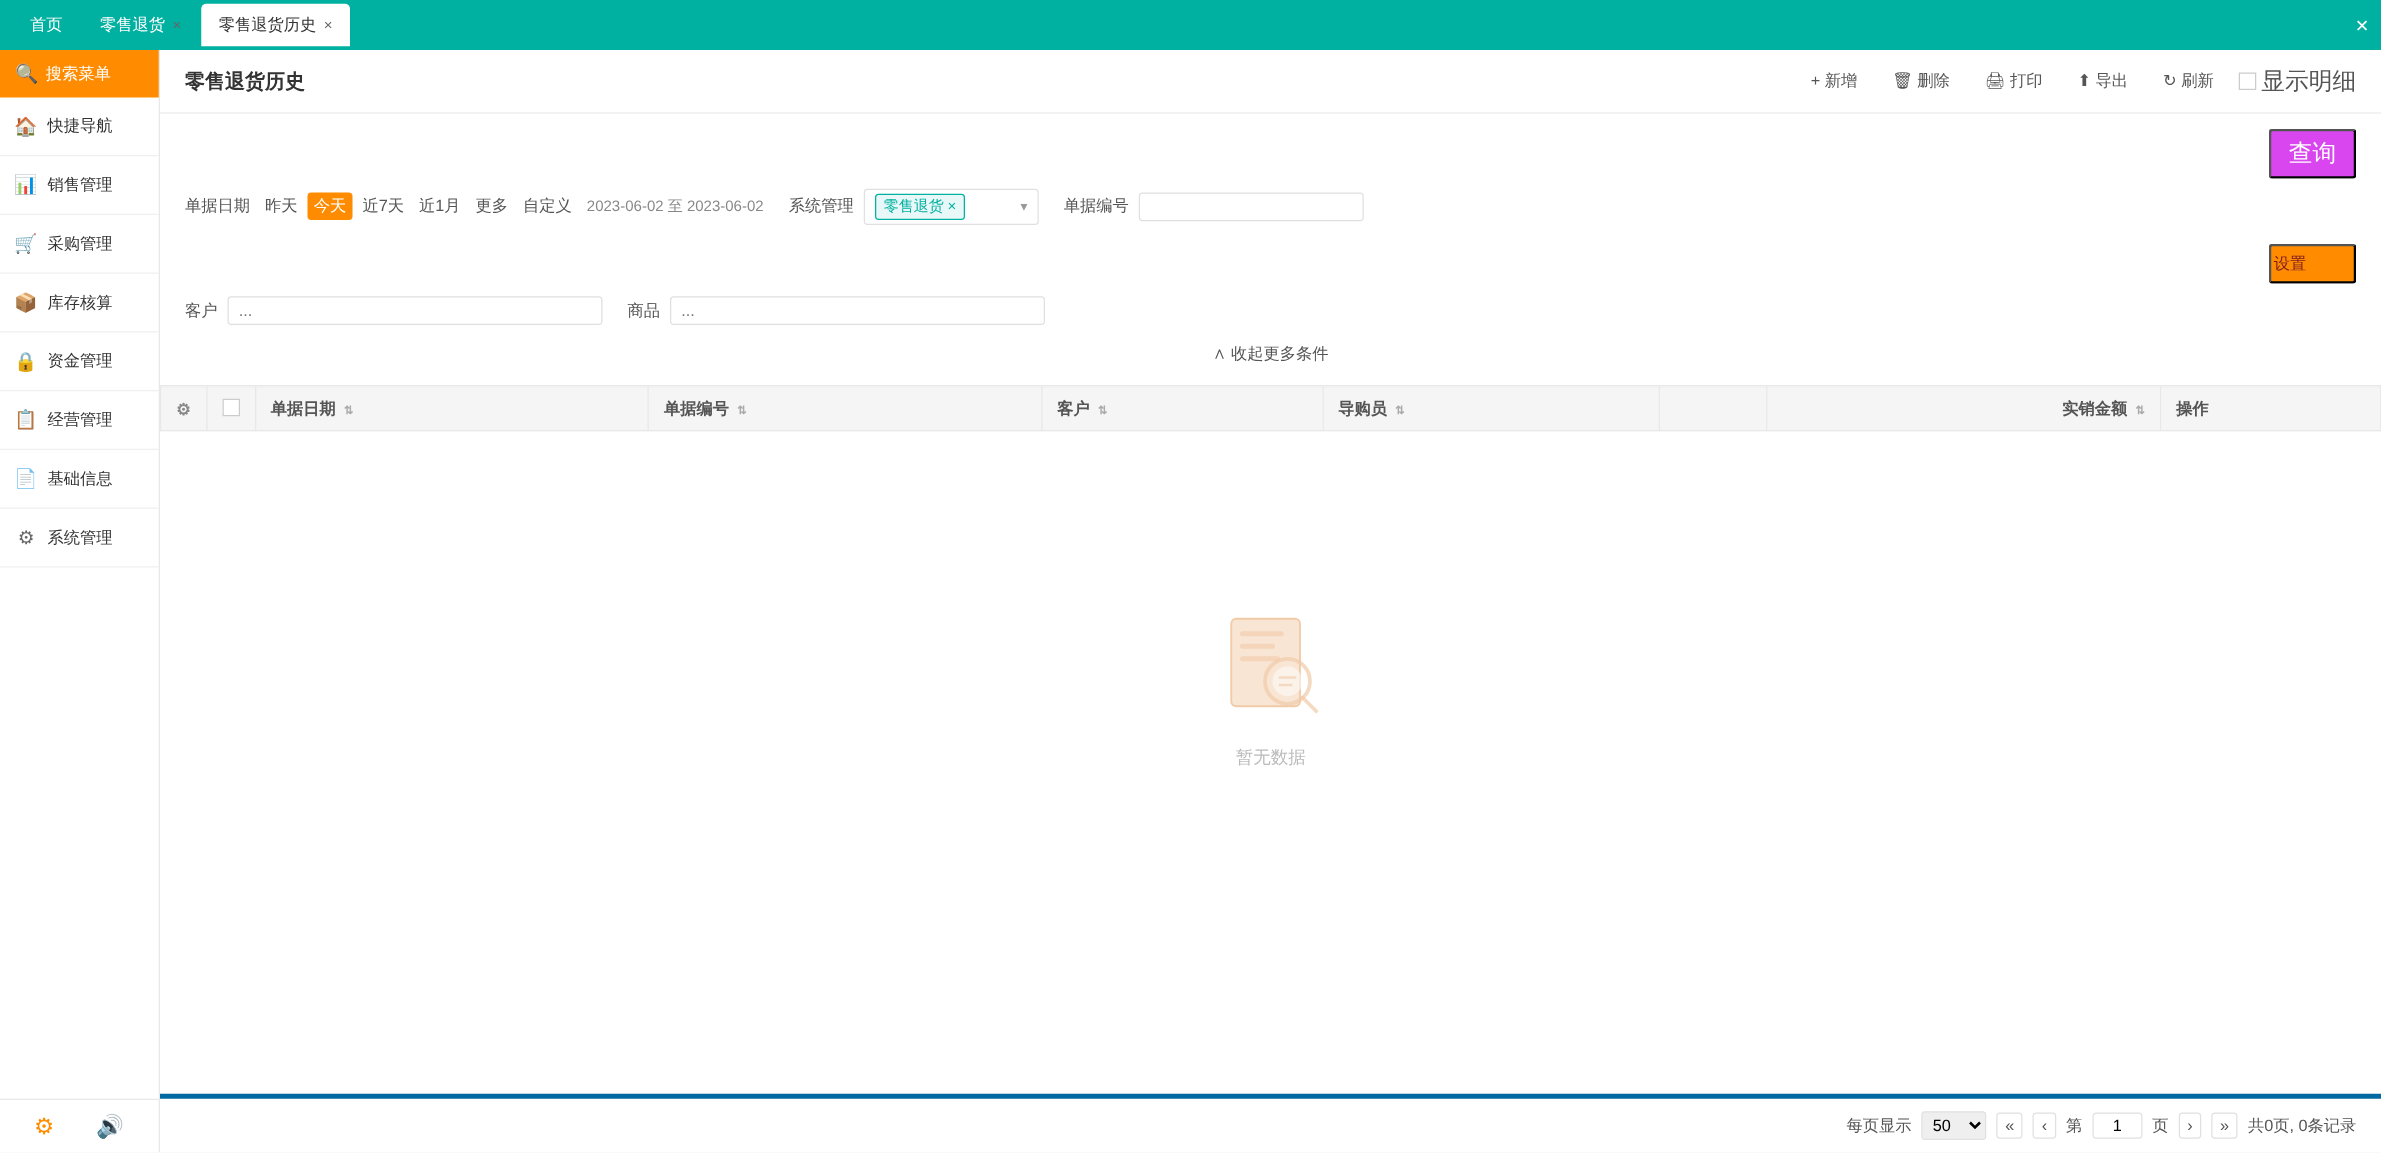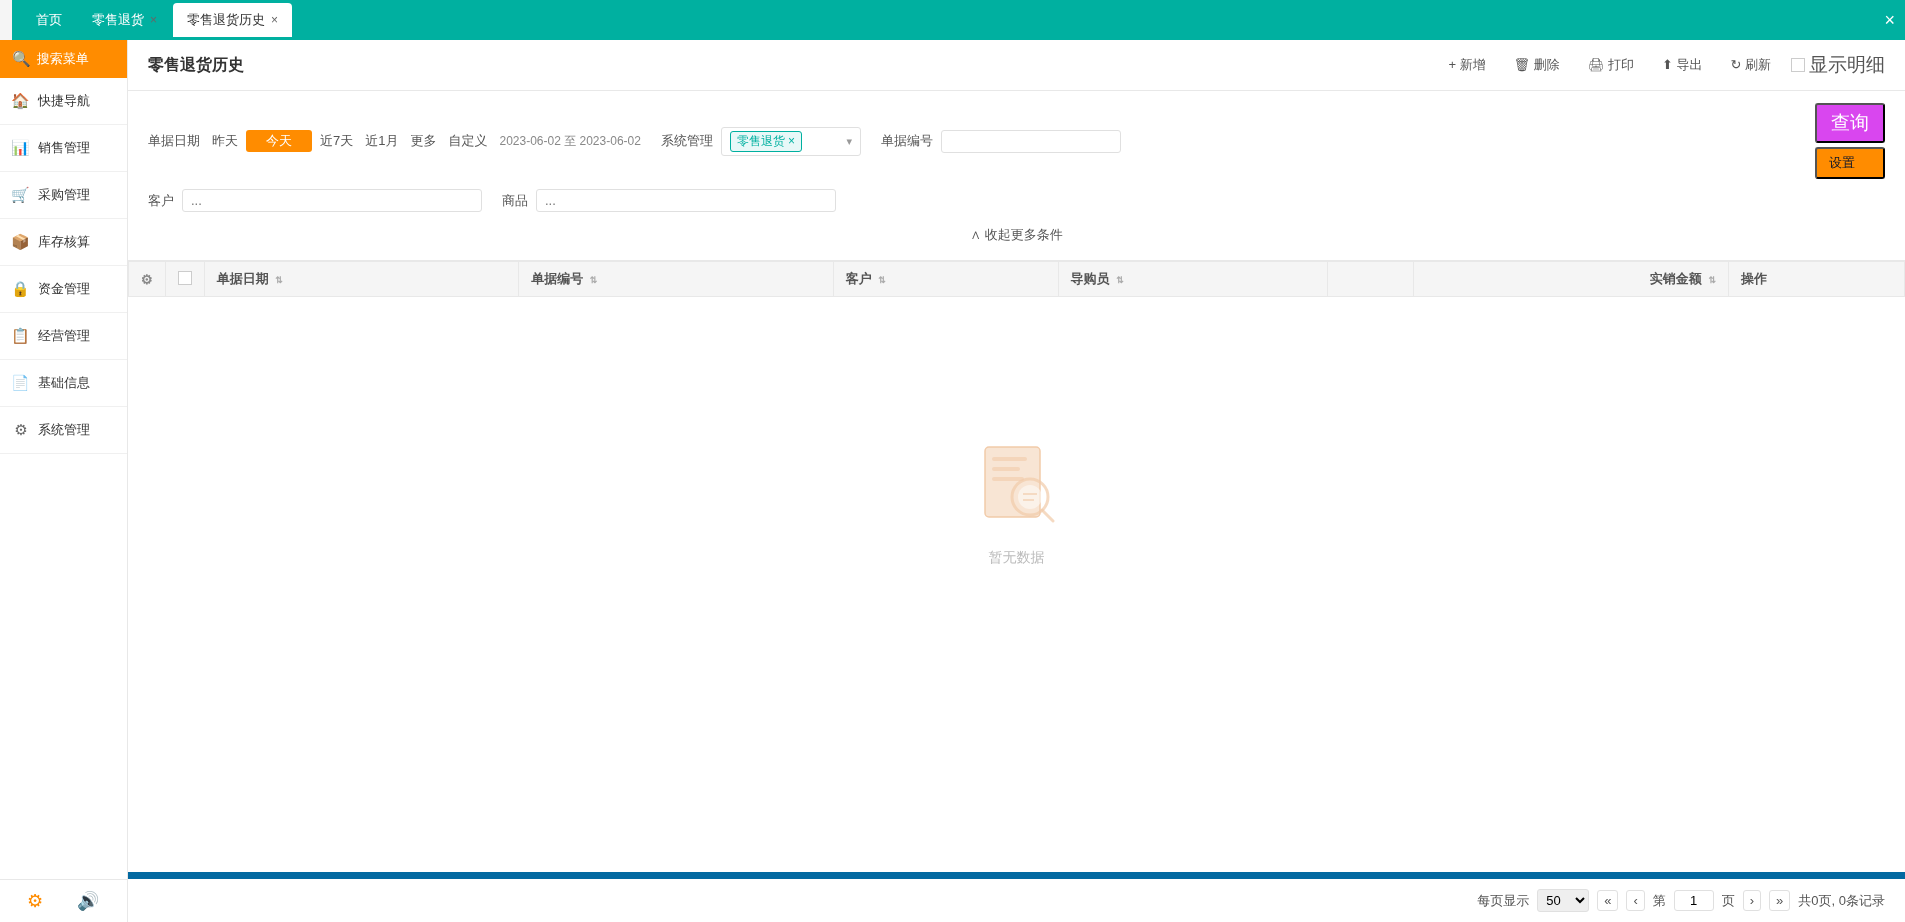--- a/index.html
+++ b/index.html
@@ -1,19 +1,19 @@
 <!DOCTYPE html>
 <html><head>
   <meta charset="utf-8">
   <style>
     * { margin: 0; padding: 0; box-sizing: border-box; }
     body { font-family: 'Microsoft YaHei', sans-serif; font-size: 13px; background: #f5f5f5; display: flex; flex-direction: column; height: 922px; overflow: hidden; }
 
     
-    .top-bar { background: #00b0a0; display: flex; align-items: center; height: 40px; padding: 0 10px; flex-shrink: 0; margin-left: 12px; }
+    .top-bar { background: #00b0a0; display: flex; align-items: center; height: 40px; padding: 0 10px; flex-shrink: 0; }
     .top-bar-tabs { display: flex; align-items: center; flex: 1; gap: 2px; }
     .tab-item { display: flex; align-items: center; gap: 6px; padding: 0 14px; height: 34px; border-radius: 4px 4px 0 0; cursor: pointer; font-size: 13px; color: #fff; background: transparent; }
     .tab-item.home { background: transparent; }
     .tab-item.active { background: #fff; color: #333; }
     .tab-item .tab-close { font-size: 12px; cursor: pointer; color: #666; }
     .top-bar-close { color: #fff; font-size: 18px; cursor: pointer; margin-left: auto; }
 
     
     .main-layout { display: flex; flex: 1; overflow: hidden; }
 
@@ -29,32 +29,32 @@
 
     
     .content-area { flex: 1; display: flex; flex-direction: column; overflow: hidden; background: #f5f5f5; }
 
     
     .page-header { background: #fff; padding: 12px 20px; display: flex; align-items: center; justify-content: space-between; border-bottom: 1px solid #e8e8e8; flex-shrink: 0; }
     .page-title { font-size: 16px; font-weight: bold; color: #333; }
     .header-actions { display: flex; align-items: center; gap: 12px; }
     .action-btn { display: flex; align-items: center; gap: 4px; cursor: pointer; font-size: 13px; color: #555; padding: 4px 8px; }
     .action-btn.primary { background: #d946ef; color: #fff; border-radius: 3px; padding: 5px 14px; font-size: 19px; }
-    .action-btn.secondary { background: #ff8c00; color: #0f172a; border-radius: 3px; padding: 5px 12px; font-size: 13px; }
+    .action-btn.secondary { background: #ff8c00; color: #7f1d1d; border-radius: 3px; padding: 5px 2px; font-size: 13px; margin-top: 48px; }
     .show-detail { display: flex; align-items: center; gap: 4px; font-size: 19px; color: #555; cursor: pointer; }
     .checkbox-mock { width: 14px; height: 14px; border: 1px solid #ccc; display: inline-block; background: #fff; }
 
     
     .filter-area { background: #fff; padding: 12px 20px; border-bottom: 1px solid #e8e8e8; flex-shrink: 0; }
     .filter-row { display: flex; align-items: center; gap: 20px; margin-bottom: 10px; flex-wrap: wrap; }
     .filter-item { display: flex; align-items: center; gap: 8px; }
     .filter-label { color: #555; font-size: 13px; white-space: nowrap; }
     .date-options { display: flex; align-items: center; gap: 4px; }
     .date-opt { font-size: 13px; color: #555; cursor: pointer; padding: 2px 4px; }
-    .date-opt.active { background: #ff8c00; color: #fff; border-radius: 3px; padding: 2px 20px; }
+    .date-opt.active { background: #ff8c00; color: #fff; border-radius: 3px; padding: 2px 5px; }
     .date-range { font-size: 12px; color: #888; }
     .filter-select { display: flex; align-items: center; gap: 4px; border: 1px solid #e0e0e0; border-radius: 3px; padding: 3px 8px; min-width: 140px; background: #fff; cursor: pointer; }
     .filter-select .tag { background: #e8f8f8; border: 1px solid #00b0a0; border-radius: 3px; padding: 1px 6px; font-size: 12px; color: #00b0a0; display: flex; align-items: center; gap: 3px; }
     .filter-select .tag .x { cursor: pointer; color: #00b0a0; }
     .filter-select .arrow { margin-left: auto; color: #999; font-size: 11px; }
     .filter-input { border: 1px solid #e0e0e0; border-radius: 3px; padding: 3px 8px; width: 180px; font-size: 13px; color: #333; background: #fff; }
     .filter-input-wide { border: 1px solid #e0e0e0; border-radius: 3px; padding: 3px 8px; width: 300px; font-size: 13px; color: #333; background: #fff; }
     .collapse-btn { display: flex; align-items: center; justify-content: center; gap: 4px; color: #555; font-size: 13px; cursor: pointer; width: 100%; padding: 4px; }
 
     
@@ -65,21 +65,21 @@
     .th-settings { width: 36px; text-align: center; }
     .th-check { width: 36px; text-align: center; }
     .sort-icon { display: inline-flex; flex-direction: column; margin-left: 3px; font-size: 9px; color: #aaa; vertical-align: middle; }
     .gear-icon { cursor: pointer; color: #888; }
 
     
     .empty-state { display: flex; flex-direction: column; align-items: center; justify-content: center; flex: 1; padding: 80px 0; }
     .empty-text { color: #bbb; font-size: 14px; }
 
     
-    .pagination { display: flex; align-items: center; justify-content: flex-end; gap: 8px; padding: 10px 20px; background: #fff; border-top: 7px solid #0369a1; flex-shrink: 0; font-size: 13px; color: #555; }
+    .pagination { display: flex; align-items: center; justify-content: flex-end; gap: 8px; padding: 10px 20px; background: #fff; border-top: 4px solid #0369a1; flex-shrink: 0; font-size: 13px; color: #555; }
     .page-size-select { border: 1px solid #e0e0e0; border-radius: 3px; padding: 2px 4px; font-size: 13px; }
     .page-btn { border: 1px solid #e0e0e0; border-radius: 3px; padding: 2px 6px; cursor: pointer; background: #fff; color: #555; font-size: 13px; }
     .page-input { border: 1px solid #e0e0e0; border-radius: 3px; padding: 2px 6px; width: 40px; text-align: center; font-size: 13px; }
 
     
     .empty-illustration { width: 100px; height: 100px; margin-bottom: 12px; opacity: 0.6; }
   </style>
 </head>
 <body>
 

